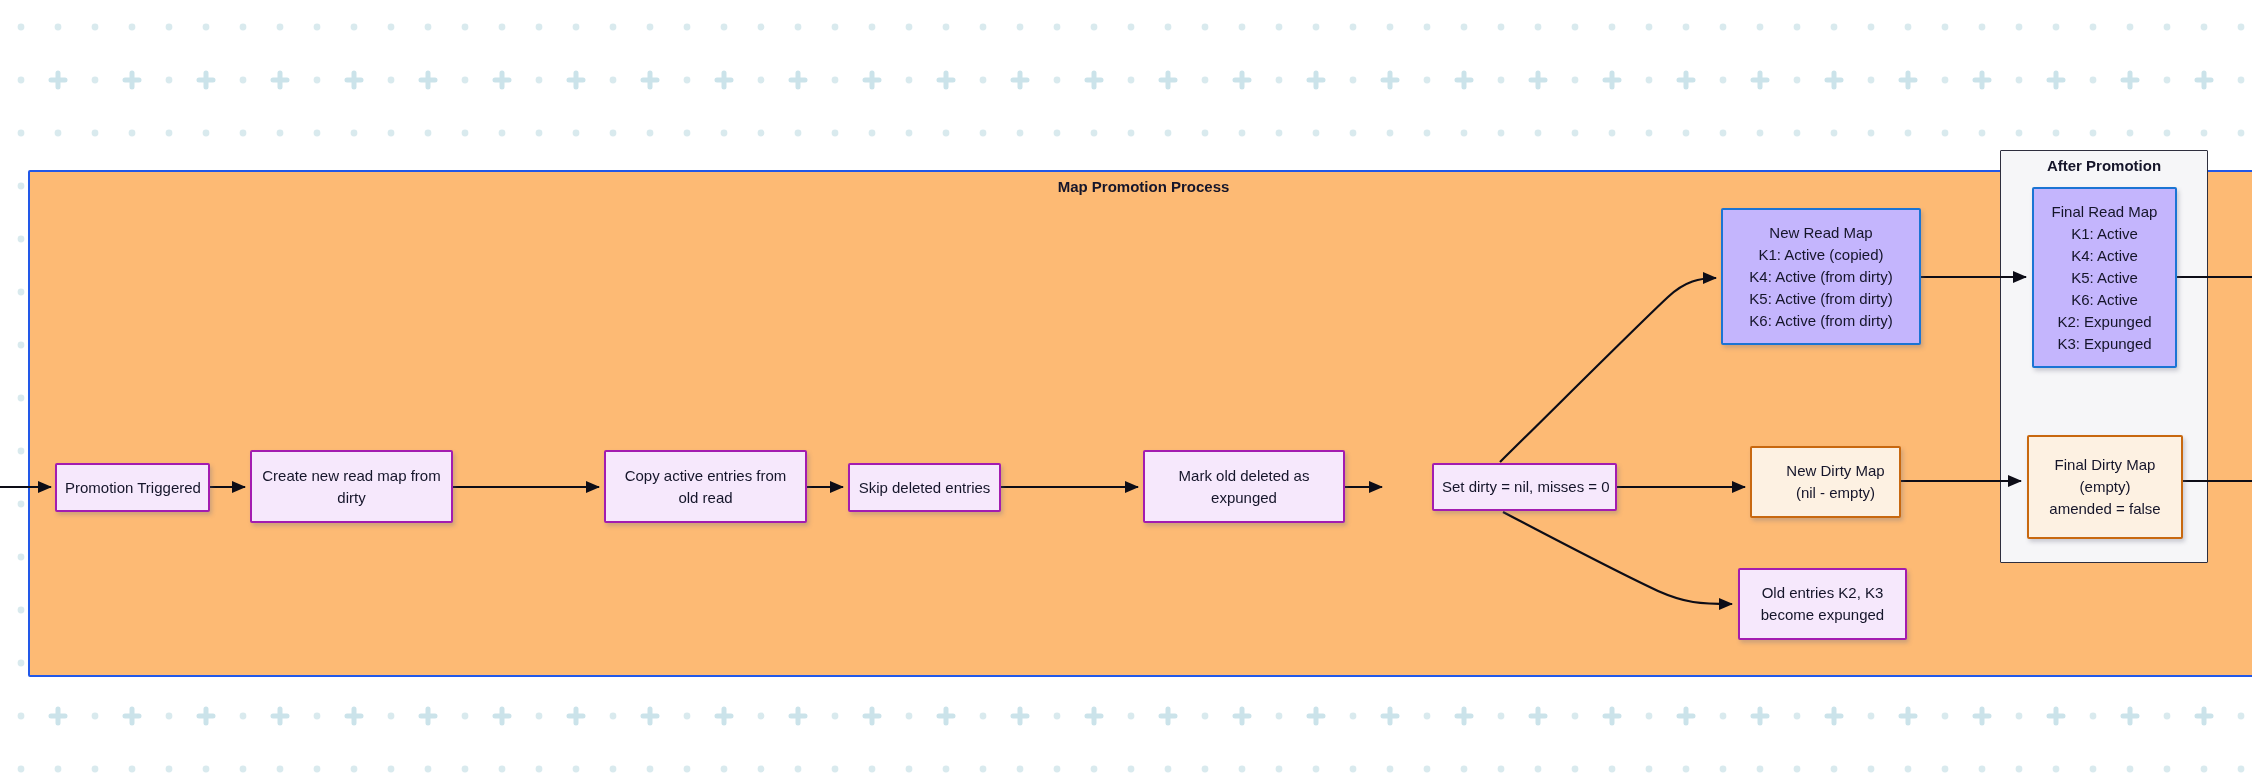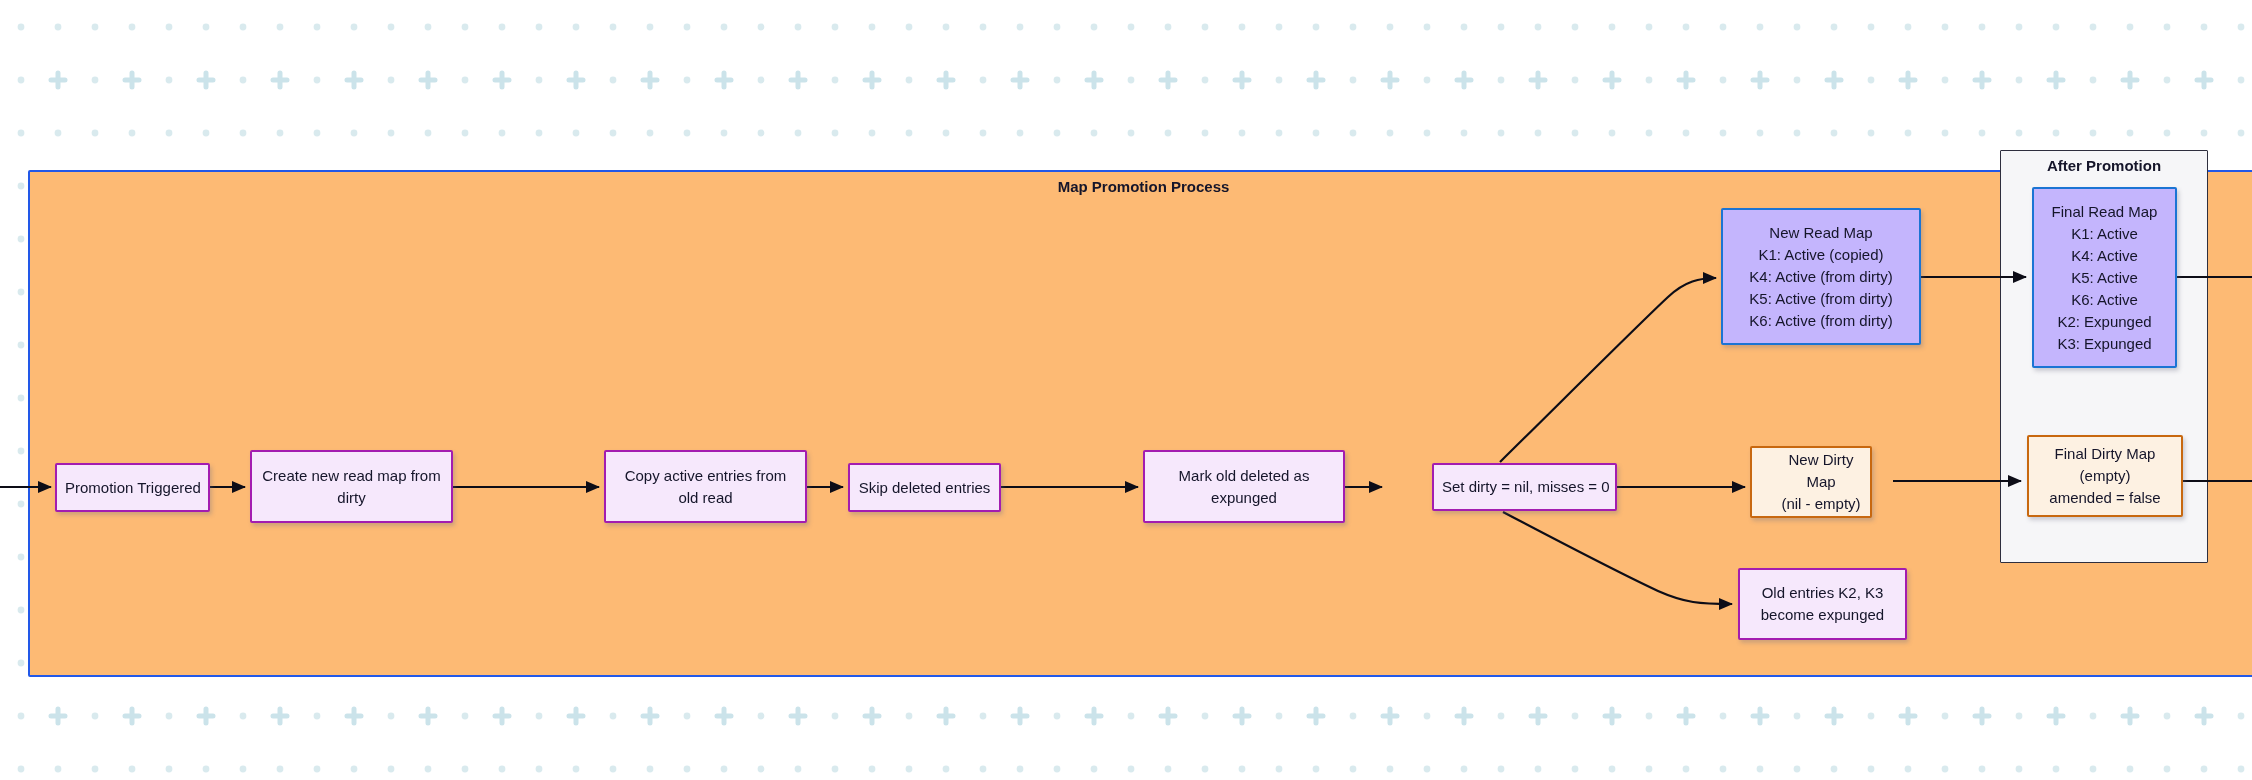--- a/index.html
+++ b/index.html
@@ -1044,39 +1044,39 @@
   </div>
 
   <div class="node blue" style="left:1721px;top:208px;width:200px;height:137px;">
     <div class="node-line">New Read Map</div>
     <div class="node-line">K1: Active (copied)</div>
     <div class="node-line">K4: Active (from dirty)</div>
     <div class="node-line">K5: Active (from dirty)</div>
     <div class="node-line">K6: Active (from dirty)</div>
   </div>
 
-  <div class="node orange" style="left:1750px;top:446px;width:122px;height:72px;padding-left:28px;">
+  <div class="node orange" style="left:1750px;top:446px;width:151px;height:72px;padding-left:28px;">
     <div class="node-line">New Dirty Map</div>
     <div class="node-line">(nil - empty)</div>
   </div>
 
   <div class="node purple" style="left:1738px;top:568px;width:169px;height:72px;">
     <div class="node-line">Old entries K2, K3</div>
     <div class="node-line">become expunged</div>
   </div>
 
   <div class="node blue" style="left:2032px;top:187px;width:145px;height:181px;">
     <div class="node-line">Final Read Map</div>
     <div class="node-line">K1: Active</div>
     <div class="node-line">K4: Active</div>
     <div class="node-line">K5: Active</div>
     <div class="node-line">K6: Active</div>
     <div class="node-line">K2: Expunged</div>
     <div class="node-line">K3: Expunged</div>
   </div>
 
-  <div class="node orange" style="left:2027px;top:435px;width:156px;height:82px;">
+  <div class="node orange" style="left:2027px;top:435px;width:156px;height:104px;">
     <div class="node-line">Final Dirty Map</div>
     <div class="node-line">(empty)</div>
     <div class="node-line">amended = false</div>
   </div>
 
 </div>
 
 </body></html>

